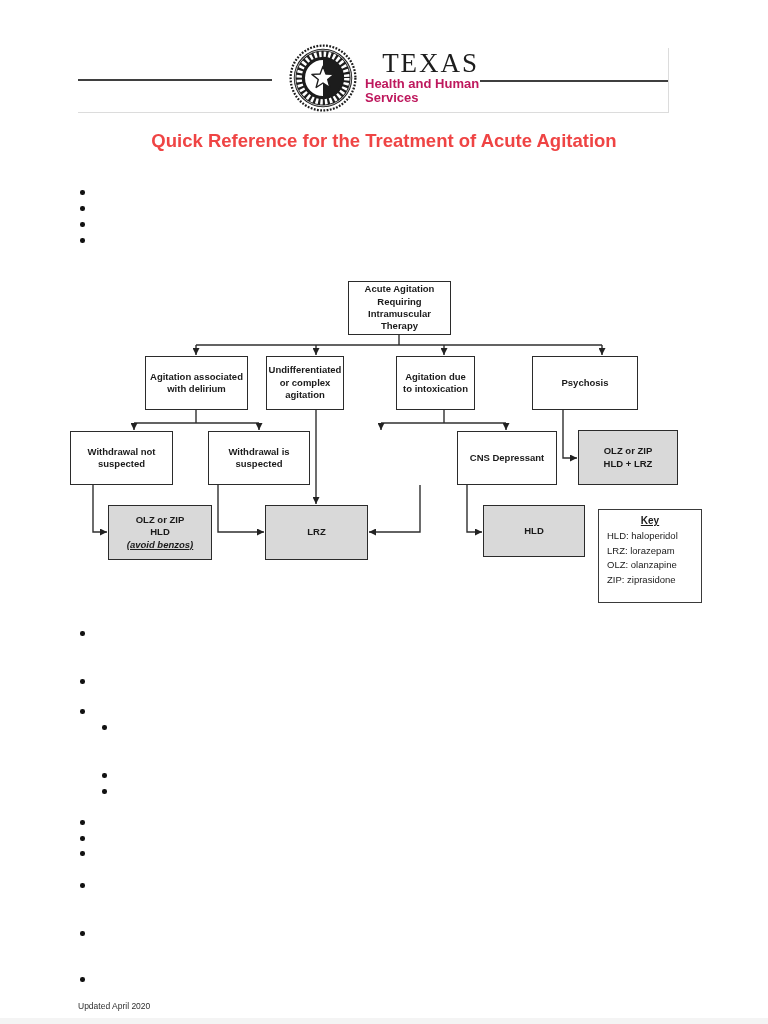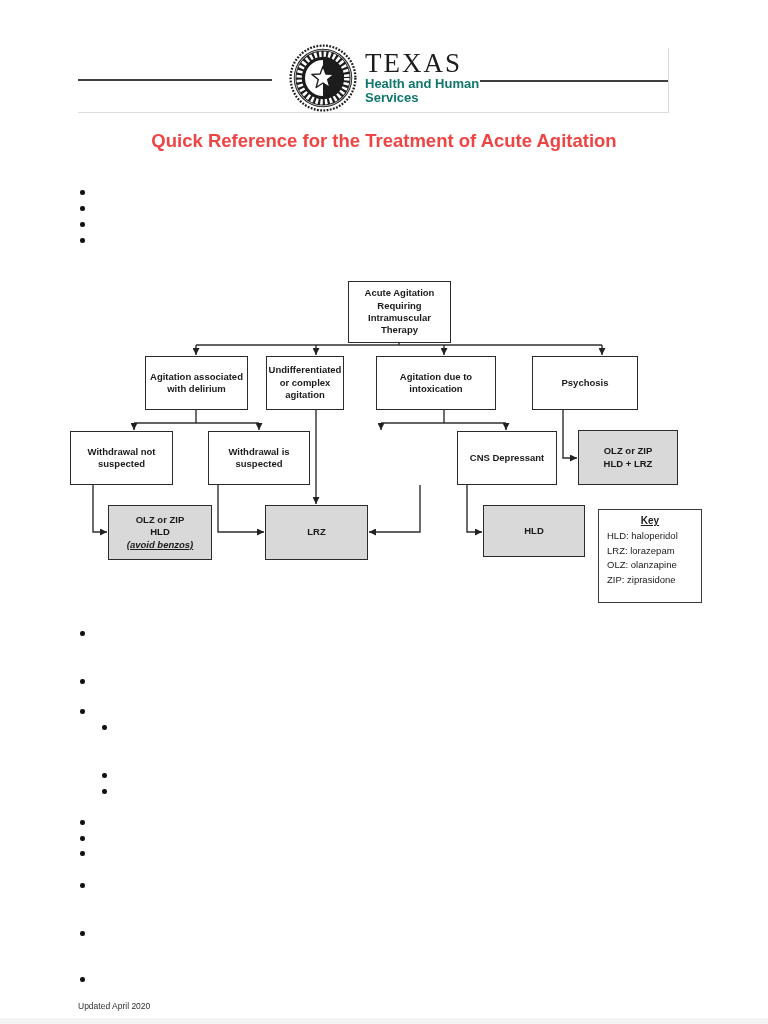--- a/index.html
+++ b/index.html
@@ -15,24 +15,24 @@
   }
   .rule { position:absolute; height:2px; background:#3f3f3f; }
   .rule-left  { left:78px;  top:79px; width:194px; }
   .rule-right { left:480px; top:80px; width:188px; }
 
   .logo { position:absolute; left:287px; top:42px; display:flex; align-items:flex-start; }
   .seal { width:72px; height:72px; display:block; }
   .logo-text { margin-left:6px; padding-top:8px; }
   .logo-texas {
     font-family:"Liberation Serif", serif; font-size:27px; font-weight:500;
-    letter-spacing:2px; color:#1d1d1d; line-height:1;
+    letter-spacing:2px; color:#1d1d1d; line-height:1;text-align:right;
   }
   .logo-sub {
-    font-size:13px; font-weight:bold; color:#0f766e; line-height:1.08; letter-spacing:0;
+    font-size:13px; font-weight:bold; color:#be185d; line-height:1.08; letter-spacing:0;
   }
 
   
   .title {
     position:absolute; left:0; top:130px; width:768px; margin:0;
     text-align:center; font-size:18.5px; font-weight:bold; color:#ef4444;
   }
 
   
   .dot {
@@ -133,27 +133,27 @@
       <path d="M93,485 V532 H107" marker-end="url(#arr)"></path>
 
       <path d="M218,485 V532 H264" marker-end="url(#arr)"></path>
 
       <path d="M420,485 V532 H369" marker-end="url(#arr)"></path>
 
       <path d="M467,485 V532 H482" marker-end="url(#arr)"></path>
     </g>
   </svg>
 
-  <div class="fc-box" style="left:348px;top:281px;width:103px;height:62px">Acute Agitation Requiring Intramuscular Therapy</div>
+  <div class="fc-box" style="left:348px;top:281px;width:103px;height:54px">Acute Agitation Requiring Intramuscular Therapy</div>
 
   <div class="fc-box" style="left:145px;top:356px;width:103px;height:54px">Agitation associated with delirium</div>
 
   <div class="fc-box" style="left:266px;top:356px;width:78px;height:54px">Undifferentiated or complex agitation</div>
 
-  <div class="fc-box" style="left:376px;top:356px;width:120px;height:54px">Agitation due to intoxication</div>
+  <div class="fc-box" style="left:396px;top:356px;width:79px;height:54px">Agitation due to intoxication</div>
 
   <div class="fc-box" style="left:532px;top:356px;width:106px;height:54px">Psychosis</div>
 
   <div class="fc-box" style="left:70px;top:431px;width:103px;height:54px">Withdrawal not suspected</div>
 
   <div class="fc-box" style="left:208px;top:431px;width:102px;height:54px">Withdrawal is suspected</div>
 
 
   <div class="fc-box" style="left:457px;top:431px;width:100px;height:54px">CNS Depressant</div>
 

